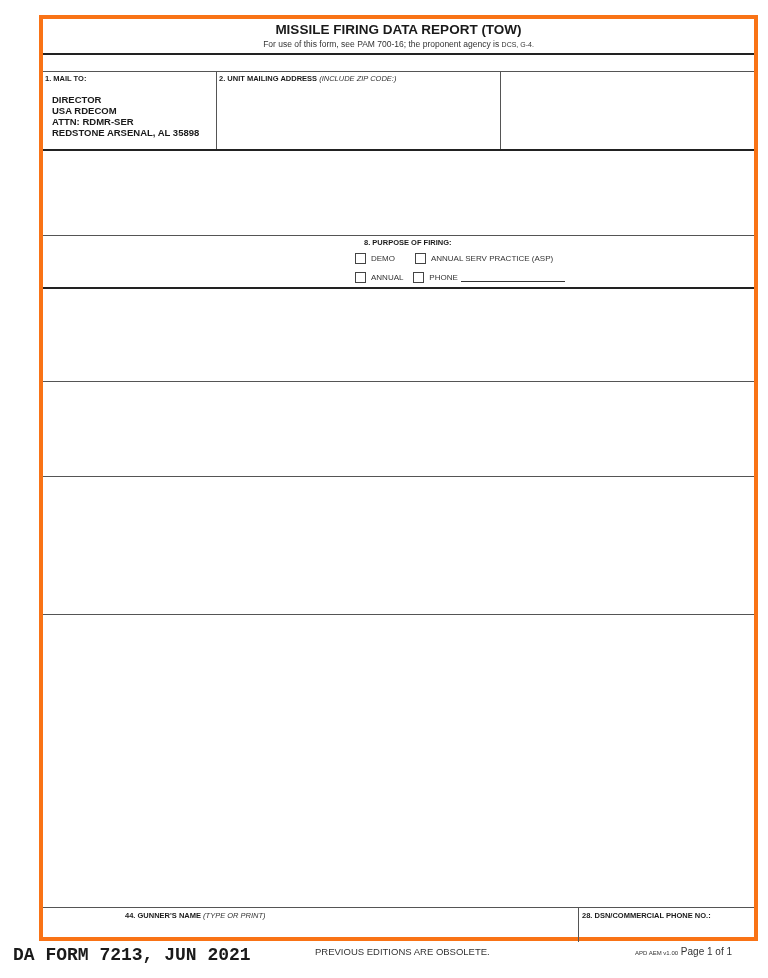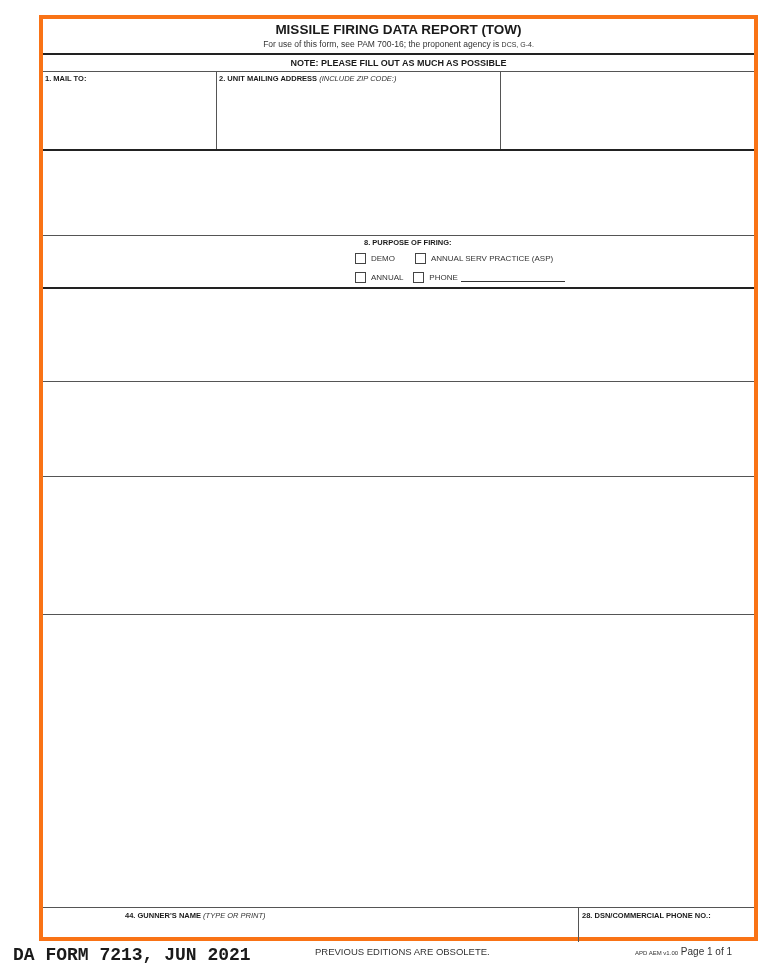--- a/index.html
+++ b/index.html
@@ -29,24 +29,29 @@
     .footer-right .small { font-size: 6px; }
   </style>
 </head>
 <body>
 
 <div class="form">
 
   <div class="abs title">MISSILE FIRING DATA REPORT (TOW)</div>
   <div class="abs subtitle"><span>For use of this form, see PAM 700-16; the proponent agency is </span><span class="sc">DCS, G-4.</span></div>
   <div class="hline dark" style="top:34px;"></div>
-  <div class="abs note">NOTE: PLEASE FILL OUT AS MUCH AS POSSIBLE</div>
   <div class="hline" style="top:52px;"></div>
 
   <div class="abs label" style="left:2px; top:55px;">1. MAIL TO:</div>
+  <div class="abs mailto" style="left:9px; top:75px;">
+    <div>DIRECTOR</div>
+    <div>USA RDECOM</div>
+    <div>ATTN: RDMR-SER</div>
+    <div>REDSTONE ARSENAL, AL 35898</div>
+  </div>
   <div class="vline" style="left:173px; top:52px; height:78px;"></div>
   <div class="abs label" style="left:176px; top:55px;"><span>2. UNIT MAILING ADDRESS</span> <i>(INCLUDE ZIP CODE:)</i></div>
   <div class="abs" style="left:176px; top:66px; width:280px; height:62px;"></div>
   <div class="vline" style="left:457px; top:52px; height:78px;"></div>
   <div class="abs" style="left:460px; top:54px; width:255px; height:74px;"></div>
   <div class="hline dark" style="top:130px;"></div>
 
   <div class="abs" style="left:0; top:132px; width:715px; height:84px;"></div>
   <div class="hline" style="top:216px;"></div>
 

